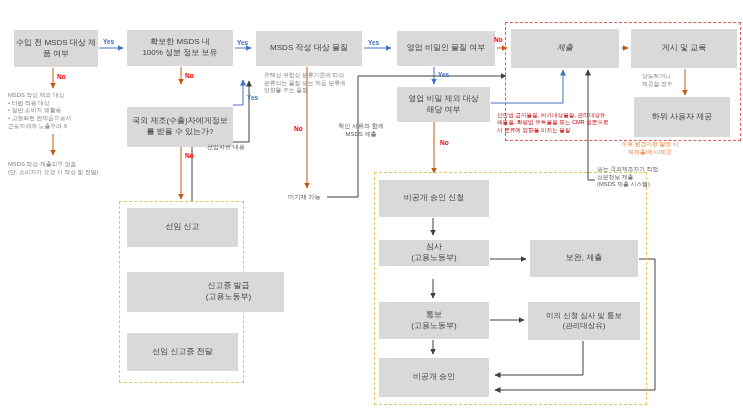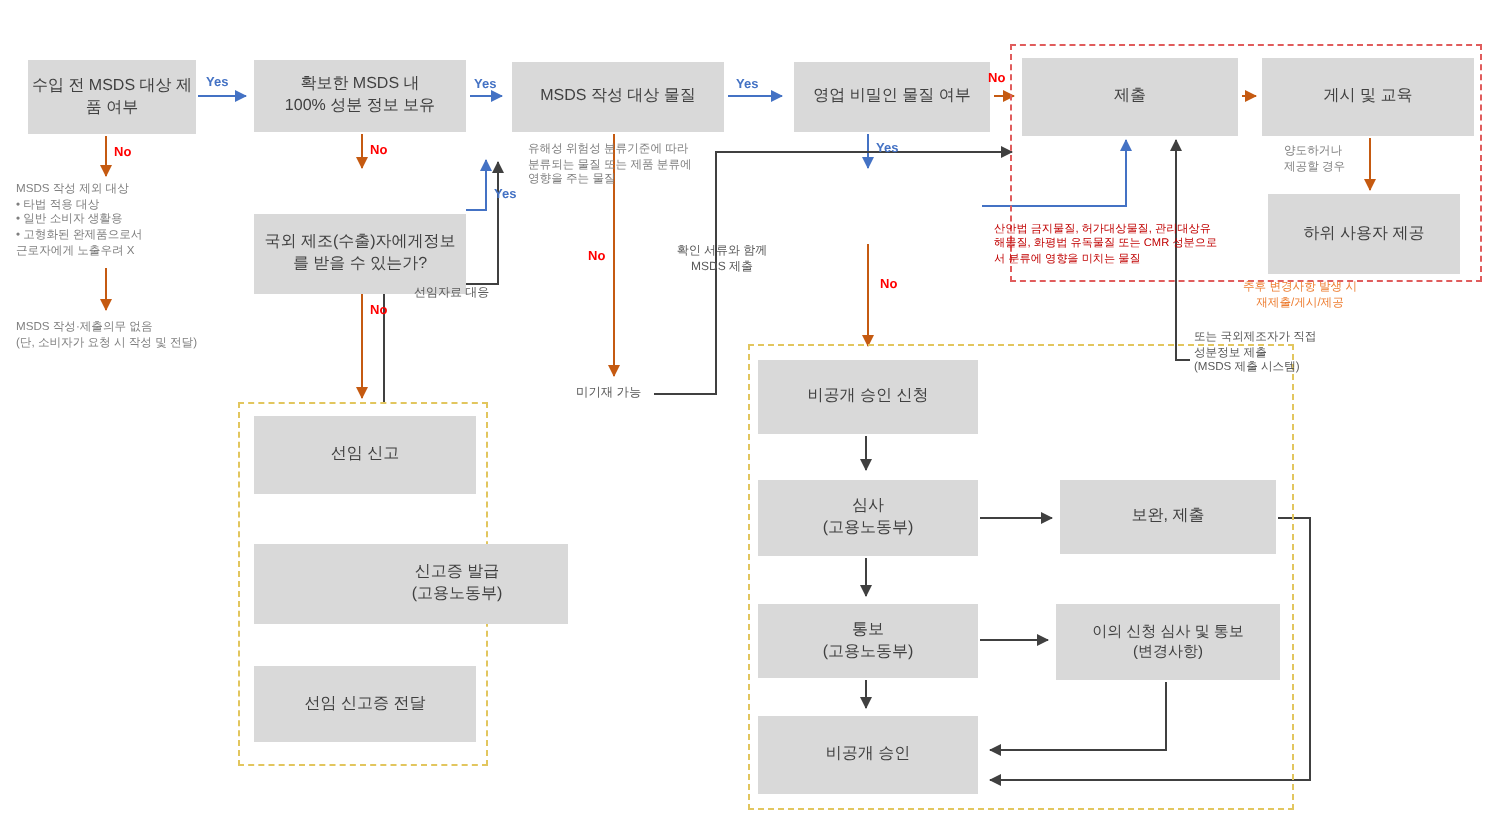--- a/index.html
+++ b/index.html
@@ -76,36 +76,38 @@
   </svg>
 
   <div class="box" style="left:14px;top:30px;width:84px;height:37px;">수입 전 MSDS 대상 제
 품 여부</div>
   <div class="box" style="left:127px;top:30px;width:106px;height:36px;">확보한 MSDS 내
 100% 성분 정보 보유</div>
   <div class="box" style="left:127px;top:87px;width:106px;height:40px;margin-top:20px;">국외 제조(수출)자에게정보
 를 받을 수 있는가?</div>
   <div class="box" style="left:256px;top:31px;width:106px;height:35px;">MSDS 작성 대상 물질</div>
   <div class="box" style="left:397px;top:31px;width:98px;height:35px;">영업 비밀인 물질 여부</div>
-  <div class="box" style="left:511px;top:29px;width:108px;height:39px;">제출</div>
+  <div class="box" style="left:397px;top:87px;width:93px;height:35px;">영업 비밀 제외 대상
+해당 여부</div>
+  <div class="box" style="left:511px;top:29px;width:108px;height:39px;font-style:italic;">제출</div>
   <div class="box" style="left:631px;top:29px;width:106px;height:39px;">게시 및 교육</div>
   <div class="box" style="left:634px;top:97px;width:96px;height:40px;">하위 사용자 제공</div>
   <div class="box" style="left:127px;top:208px;width:111px;height:39px;">선임 신고</div>
   <div class="box" style="left:127px;top:272px;width:111px;height:40px;padding-left:46px;">신고증 발급
 (고용노동부)</div>
   <div class="box" style="left:127px;top:333px;width:111px;height:38px;">선임 신고증 전달</div>
   <div class="box" style="left:379px;top:180px;width:110px;height:37px;">비공개 승인 신청</div>
-  <div class="box" style="left:379px;top:240px;width:110px;height:38px;">심사
+  <div class="box" style="left:379px;top:240px;width:110px;height:26px;">심사
 (고용노동부)</div>
   <div class="box" style="left:379px;top:302px;width:110px;height:37px;">통보
 (고용노동부)</div>
   <div class="box" style="left:379px;top:358px;width:110px;height:39px;">비공개 승인</div>
   <div class="box" style="left:530px;top:240px;width:108px;height:37px;">보완, 제출</div>
   <div class="box" style="left:528px;top:302px;width:112px;height:38px;font-size:7.5px;">이의 신청 심사 및 통보
-(변경사항)</div>
+(관리대상유)</div>
 
   <span class="edge-label lbl-yes" style="left:103px;top:38px;">Yes</span>
   <span class="edge-label lbl-yes" style="left:237px;top:39px;">Yes</span>
   <span class="edge-label lbl-yes" style="left:368px;top:39px;">Yes</span>
   <span class="edge-label lbl-yes" style="left:438px;top:71px;">Yes</span>
   <span class="edge-label lbl-yes" style="left:247px;top:94px;">Yes</span>
   <span class="edge-label lbl-no" style="left:57px;top:73px;">No</span>
   <span class="edge-label lbl-no" style="left:185px;top:72px;">No</span>
   <span class="edge-label lbl-no" style="left:185px;top:152px;">No</span>
   <span class="edge-label lbl-no" style="left:294px;top:125px;">No</span>

